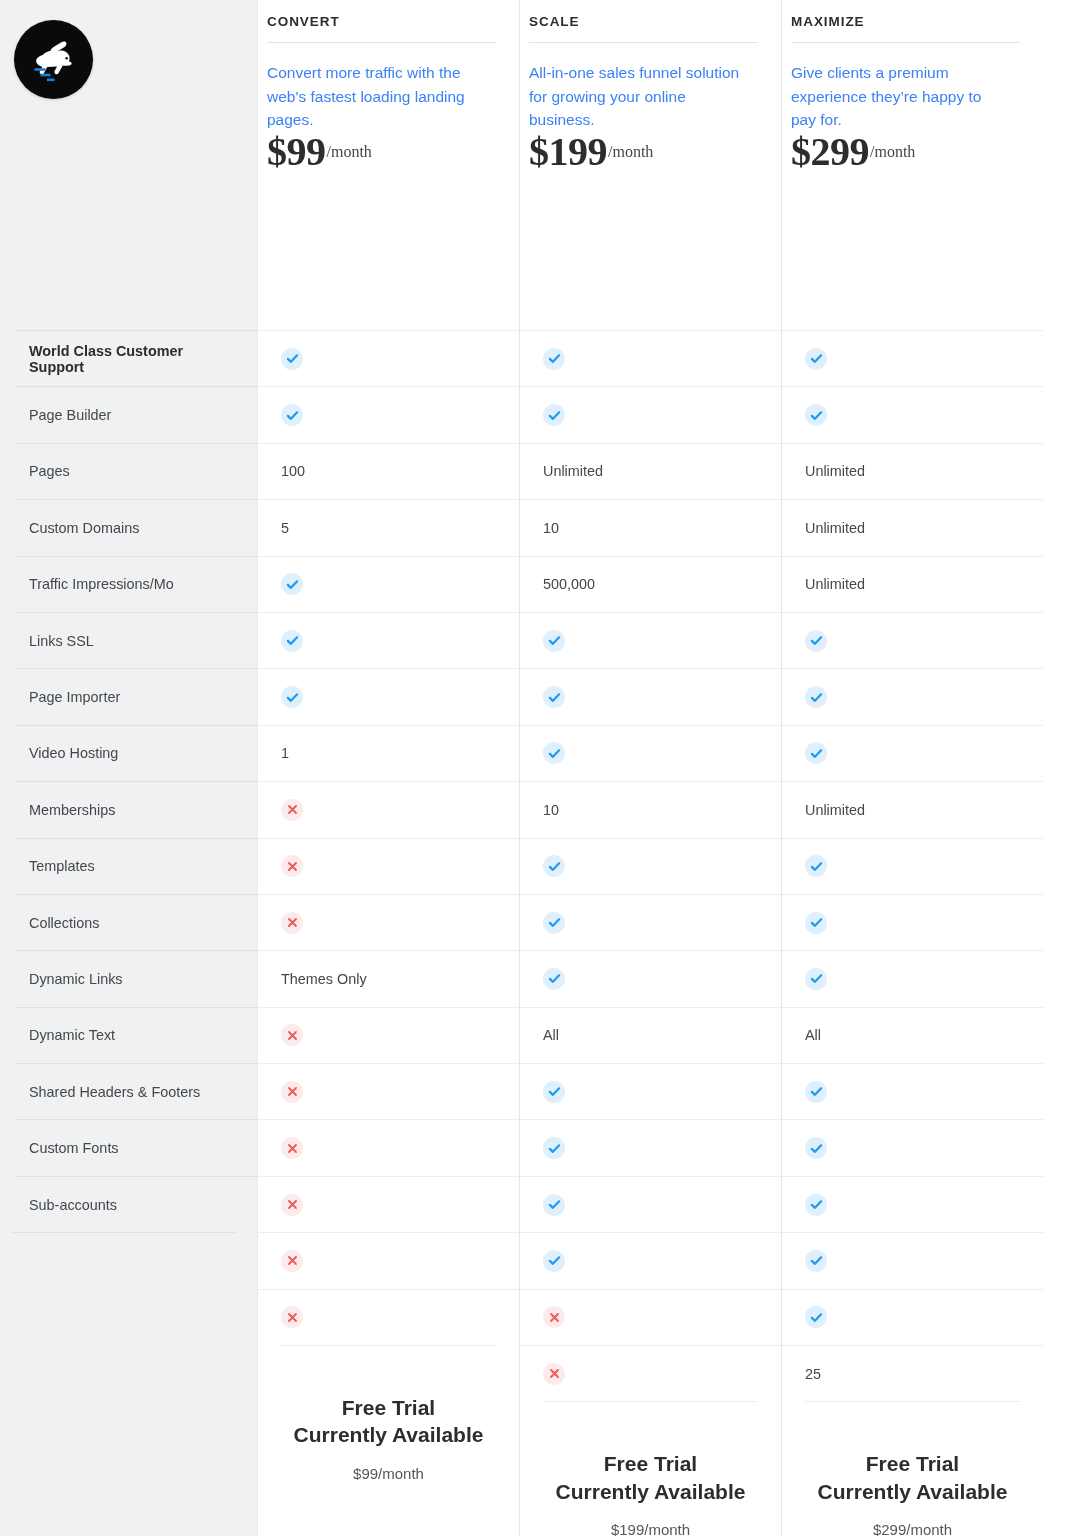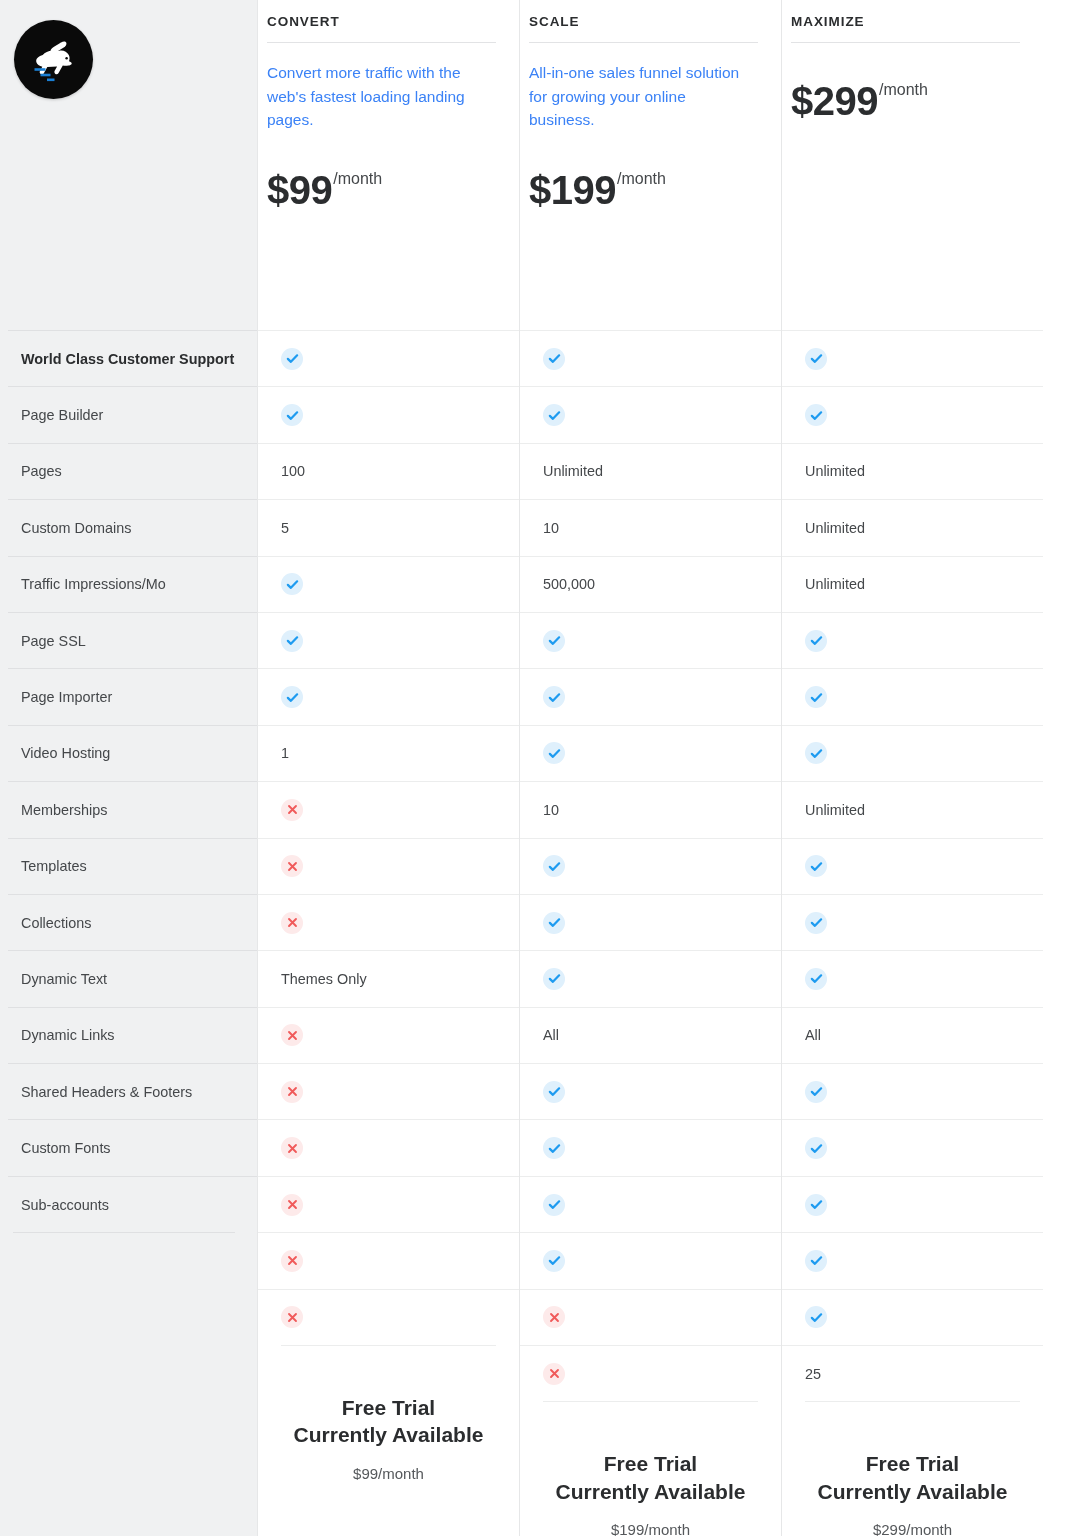--- a/index.html
+++ b/index.html
@@ -100,24 +100,24 @@
   }
 
   .plan-desc {
     font-size: 15.5px;
     line-height: 1.52;
     color: #3b82f6;
     max-width: 218px;
   }
 
   .price {
-    margin-top: 38px;
     display: flex;
-    align-items: flex-start;
+    align-items: center;
     color: #2b2d2f;
+    font-family: Liberation Serif, serif;
   }
   .price-amount {
     font-size: 40px;
     font-weight: 700;
     letter-spacing: -0.5px;
     line-height: 1;
   }
   .price-period {
     font-size: 16px;
     font-weight: 400;
@@ -130,21 +130,21 @@
 
   
   .feat {
     padding: 0 22px 0 13px;
     font-size: 14.4px;
     color: #44474a;
     border-top: 1px solid #dfe0e2;
     height: 56.4px;
     display: flex;
     align-items: center;
-    margin: 0 0 0 8px;
+    margin: 0 0 0 16px;
   }
   .feat.first { font-weight: 700; color: #2b2d2f; }
   .feat-tailrule {
     height: 1px;
     background: #dfe0e2;
     margin: 0 22px 0 13px;
   }
 
   
   .val {
@@ -231,42 +231,42 @@
           <div class="feat">
             <span>Pages</span>
           </div>
           <div class="feat">
             <span>Custom Domains</span>
           </div>
           <div class="feat">
             <span>Traffic Impressions/Mo</span>
           </div>
           <div class="feat">
-            <span>Page SSL</span>
+            <span>Links SSL</span>
           </div>
           <div class="feat">
             <span>Page Importer</span>
           </div>
           <div class="feat">
             <span>Video Hosting</span>
           </div>
           <div class="feat">
             <span>Memberships</span>
           </div>
           <div class="feat">
             <span>Templates</span>
           </div>
           <div class="feat">
             <span>Collections</span>
           </div>
           <div class="feat">
+            <span>Dynamic Links</span>
+          </div>
+          <div class="feat">
             <span>Dynamic Text</span>
-          </div>
-          <div class="feat">
-            <span>Dynamic Links</span>
           </div>
           <div class="feat">
             <span>Shared Headers &amp; Footers</span>
           </div>
           <div class="feat">
             <span>Custom Fonts</span>
           </div>
           <div class="feat">
             <span>Sub-accounts</span>
           </div>
@@ -530,20 +530,21 @@
         <div class="val-tailrule"></div>
         <div class="cta">
           <div class="cta-title">Free Trial<br>Currently Available</div>
           <div class="cta-sub">$199/month</div>
         </div>
       </div>
     <div class="col col-plan">
         <div class="hdr">
           <div class="plan-name">MAXIMIZE</div>
           <div class="hdr-rule"></div>
+          <div class="plan-desc">Give clients a premium experience they’re happy to pay for.</div>
           <div class="price">
             <span class="price-amount">$299</span>
             <span class="price-period">/month</span>
           </div>
         </div>
         <div>
           <div class="val">
             <span class="pill yes">
               <svg width="13" height="13" viewBox="0 0 14 14">
                 <path d="M2 7.4 L5.3 10.6 L12 3.6" fill="none" stroke="#1e9bf0" stroke-width="2.4" stroke-linecap="round" stroke-linejoin="round"></path>

